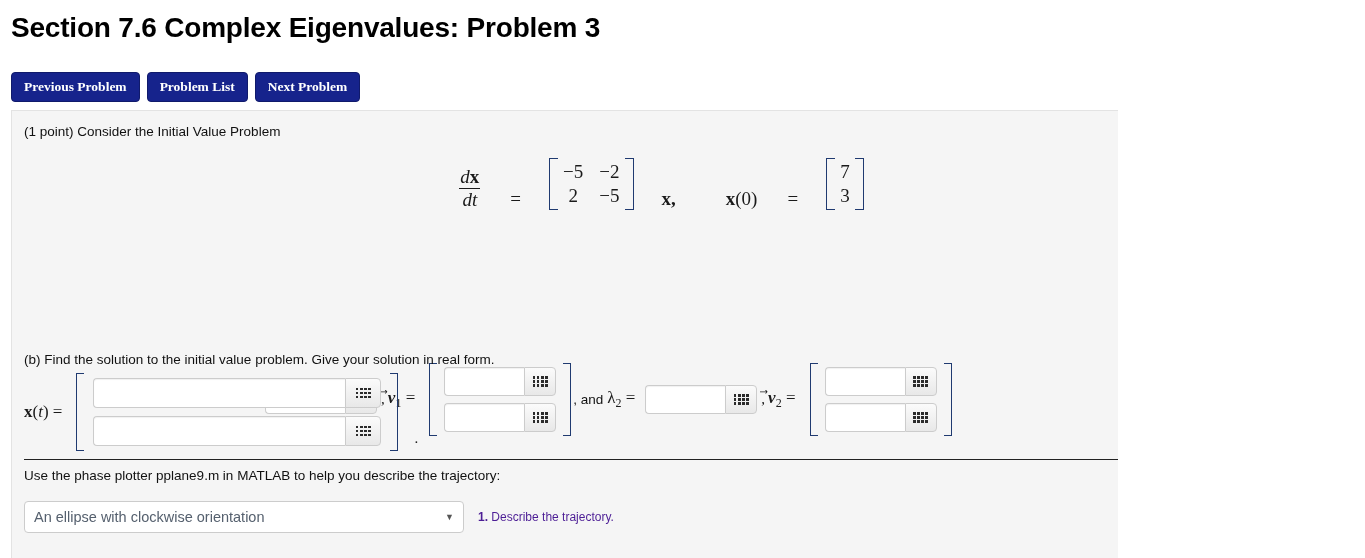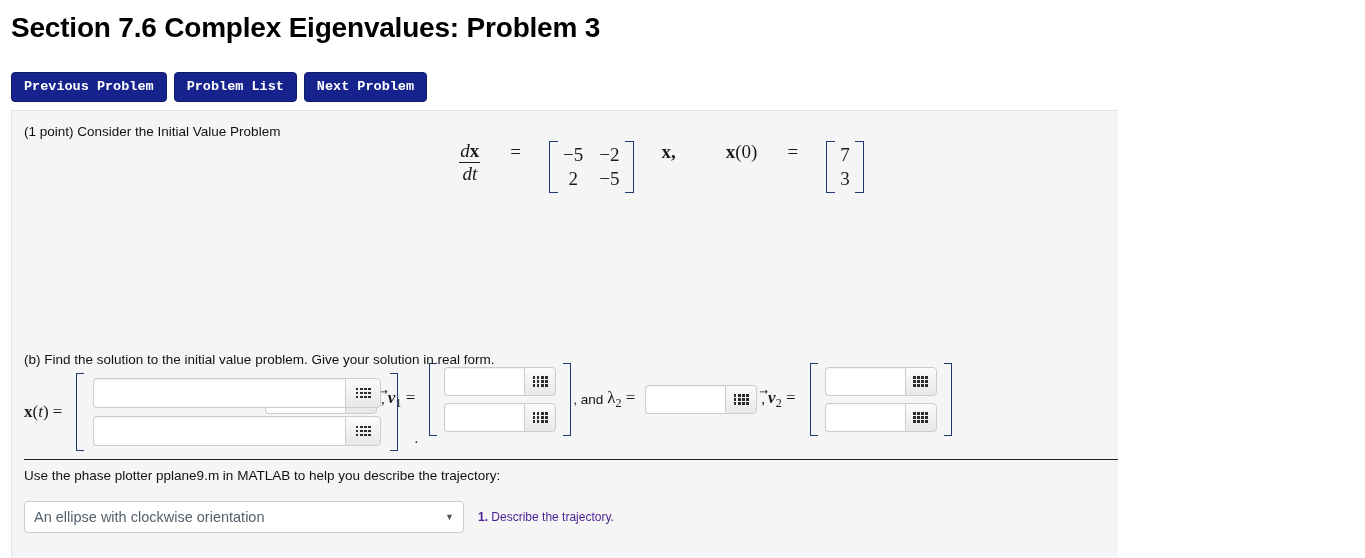--- a/index.html
+++ b/index.html
@@ -39,21 +39,21 @@
     background: #16238c;
     color: #ffffff;
     border: 1px solid #101a6b;
     border-radius: 4px;
     font-size: 13.5px;
     font-weight: bold;
     padding: 6px 12px 7px 12px;
     line-height: 15px;
     cursor: pointer;
     white-space: nowrap;
-    font-family: Liberation Mono, monospace;
+    font-family: Liberation Serif, serif;
   }
 
   
   .panel {
     position: absolute;
     left: 11px; top: 110px;
     width: 1299px;
     height: 448px;
     background: #f5f5f5;
     border: 1px solid #e3e3e3;
@@ -74,24 +74,24 @@
   .math {
     font-family: "Liberation Serif", serif;
     color: #1a1a1a;
   }
   .mi { font-style: italic; }
   .mbf { font-weight: bold; }
 
   
   .display-eq {
     position: absolute;
-    left: 0; right: 0; top: 30px;
+    left: 0; right: 0; top: 47px;
     display: flex;
     justify-content: center;
-    align-items: flex-start;
+    align-items: flex-end;
     gap: 26px;
   }
   .frac {
     display: inline-flex;
     flex-direction: column;
     align-items: center;
     font-size: 19px;
     vertical-align: middle;
     line-height: 1.05;
   }

